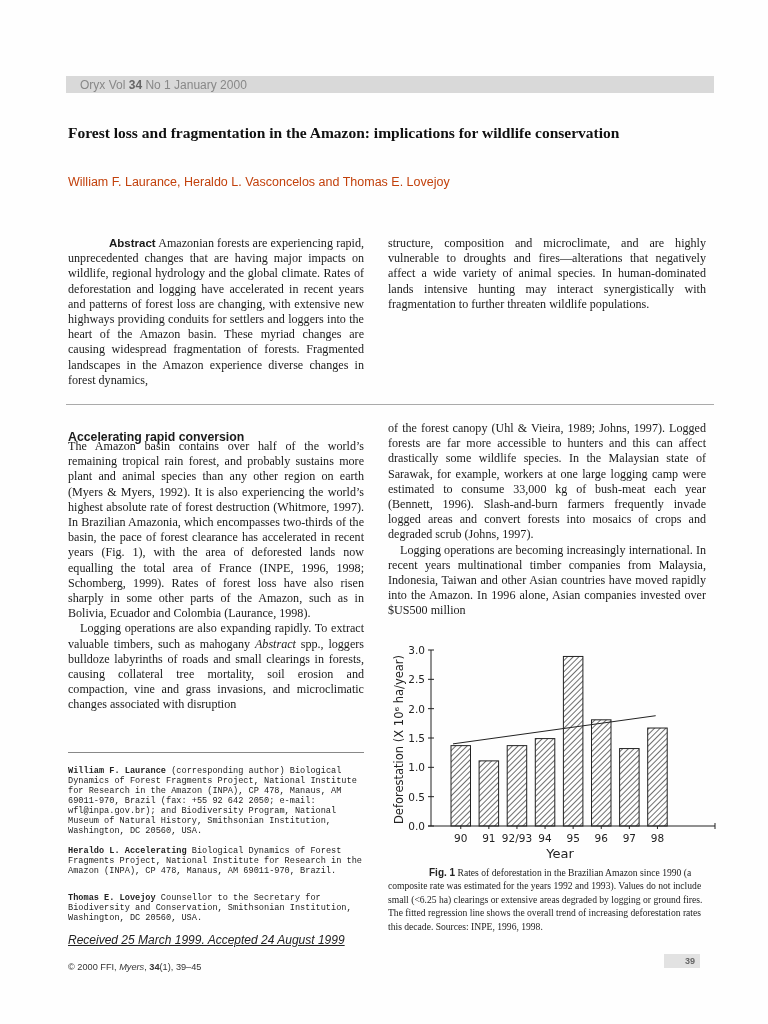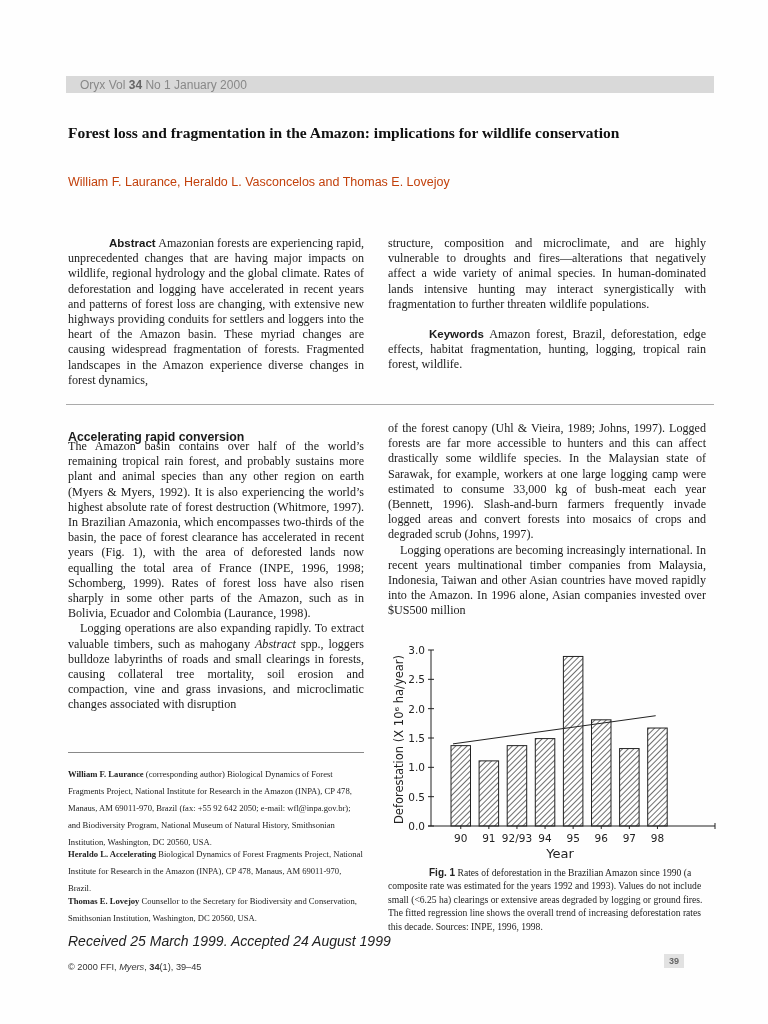--- a/index.html
+++ b/index.html
@@ -9,25 +9,25 @@
   .header-text{left:80px;top:78px;font-family:"Liberation Sans",sans-serif;font-size:12px;color:#888;}
   .header-text b{color:#666;}
   .title{left:68px;top:123px;width:640px;font-family:Liberation Serif, serif;font-weight:bold;font-size:15.5px;line-height:20px;color:#111;}
   .authors{left:68px;top:175px;font-family:"Liberation Sans",sans-serif;font-size:12.5px;color:#c2410c;}
   .col{font-size:12.1px;line-height:15.2px;text-align:justify;}
   .col p{margin:0;}
   .lead{font-family:"Liberation Sans",sans-serif;font-weight:bold;font-size:11.5px;margin-left:41px;}
   .rule{height:1px;background:#aaa;}
   .section-head{left:68px;top:430px;font-family:"Liberation Sans",sans-serif;font-weight:bold;font-size:12.3px;}
   .indent{text-indent:12px;}
-  .affil{left:68px;width:296px;font-family:Liberation Serif, serif;font-size:8.6px;line-height:17px;color:#222;}
+  .affil{left:68px;width:296px;font-family:Liberation Mono, monospace;font-size:8.6px;line-height:10px;color:#222;}
   .affil b{font-weight:bold;}
-  .received{left:68px;top:933px;font-family:"Liberation Sans",sans-serif;font-size:14px;font-style:italic;color:#222;}
+  .received{left:68px;top:933px;font-family:"Liberation Sans",sans-serif;font-size:12px;font-style:italic;color:#222;text-decoration:underline;}
   .copyright{left:68px;top:962px;font-family:"Liberation Sans",sans-serif;font-size:9.2px;color:#333;}
-  .pagenum{left:664px;top:954px;width:20px;height:14px;background:#e2e2e2;font-family:"Liberation Sans",sans-serif;font-weight:bold;font-size:9px;color:#666;text-align:center;line-height:14px;}
+  .pagenum{left:664px;top:954px;width:20px;height:14px;background:#e2e2e2;font-family:"Liberation Sans",sans-serif;font-weight:bold;font-size:9px;color:#666;text-align:center;line-height:14px;padding-left:16px;}
   .caption{left:388px;top:866px;width:318px;font-size:9.6px;line-height:13.4px;color:#222;}
   .caption .lead{font-size:10px;}
   .chart{left:380px;top:640px;}
   .ytick-label{font-family:"DejaVu Sans",sans-serif;font-size:10.5px;fill:#222;}
   .xtick-label{font-family:"DejaVu Sans",sans-serif;font-size:10.5px;fill:#222;}
   .axis-title{font-family:"DejaVu Sans",sans-serif;font-size:12px;fill:#222;}
 </style>
 </head>
 <body>
 
@@ -40,21 +40,20 @@
 
 <div class="abs title">Forest loss and fragmentation in the Amazon: implications for wildlife conservation</div>
 <div class="abs authors">William F. Laurance, Heraldo L. Vasconcelos and Thomas E. Lovejoy</div>
 
 <div class="abs col" style="left:68px;top:236px;width:296px;">
   <p><span class="lead">Abstract</span> <span>Amazonian forests are experiencing rapid, unprecedented changes that are having major impacts on wildlife, regional hydrology and the global climate. Rates of deforestation and logging have accelerated in recent years and patterns of forest loss are changing, with extensive new highways providing conduits for settlers and loggers into the heart of the Amazon basin. These myriad changes are causing widespread fragmentation of forests. Fragmented landscapes in the Amazon experience diverse changes in forest dynamics,</span></p>
 </div>
 
 <div class="abs col" style="left:388px;top:236px;width:318px;">
   <p>structure, composition and microclimate, and are highly vulnerable to droughts and fires—alterations that negatively affect a wide variety of animal species. In human-dominated lands intensive hunting may interact synergistically with fragmentation to further threaten wildlife populations.</p>
-  <p style="margin-top:15px;"><span class="lead">Keywords</span> <span>Amazon forest, Brazil, deforestation, edge effects, habitat fragmentation, hunting, logging, tropical rain forest, wildlife.</span></p>
 </div>
 
 <div class="abs rule" style="left:66px;top:404px;width:648px;"></div>
 
 <div class="abs section-head">Accelerating rapid conversion</div>
 
 <div class="abs col" style="left:68px;top:439px;width:296px;">
   <p>The Amazon basin contains over half of the world’s remaining tropical rain forest, and probably sustains more plant and animal species than any other region on earth (Myers &amp; Myers, 1992). It is also experiencing the world’s highest absolute rate of forest destruction (Whitmore, 1997). In Brazilian Amazonia, which encompasses two-thirds of the basin, the pace of forest clearance has accelerated in recent years (Fig. 1), with the area of deforested lands now equalling the total area of France (INPE, 1996, 1998; Schomberg, 1999). Rates of forest loss have also risen sharply in some other parts of the Amazon, such as in Bolivia, Ecuador and Colombia (Laurance, 1998).</p>
   <p class="indent"><span>Logging operations are also expanding rapidly. To extract valuable timbers, such as mahogany </span><i>Abstract</i><span> spp., loggers bulldoze labyrinths of roads and small clearings in forests, causing collateral tree mortality, soil erosion and compaction, vine and grass invasions, and microclimatic changes associated with disruption</span></p>
 </div>

